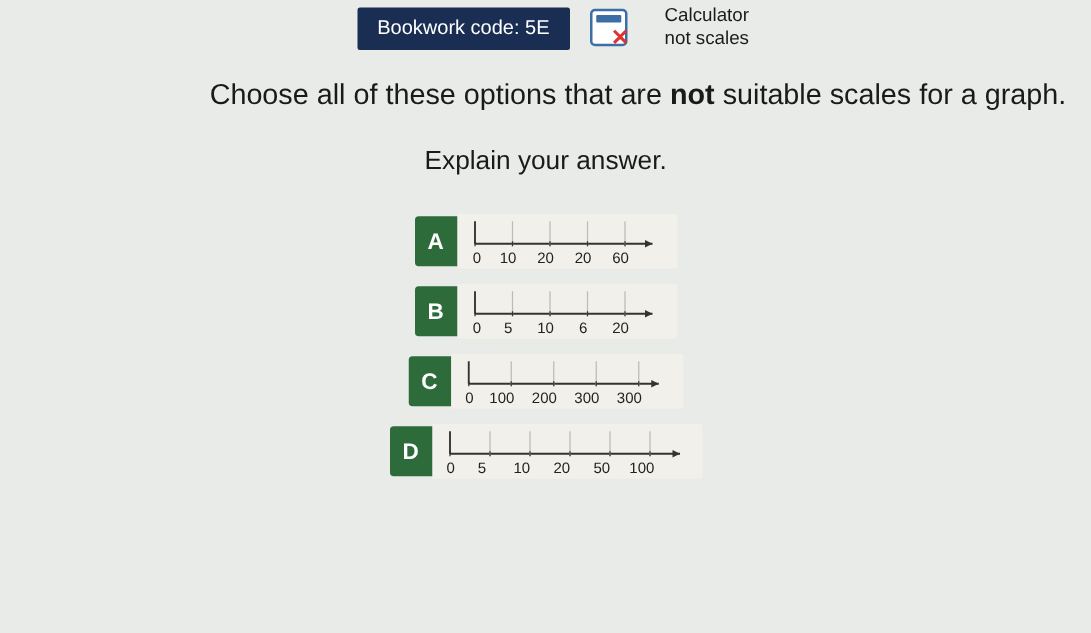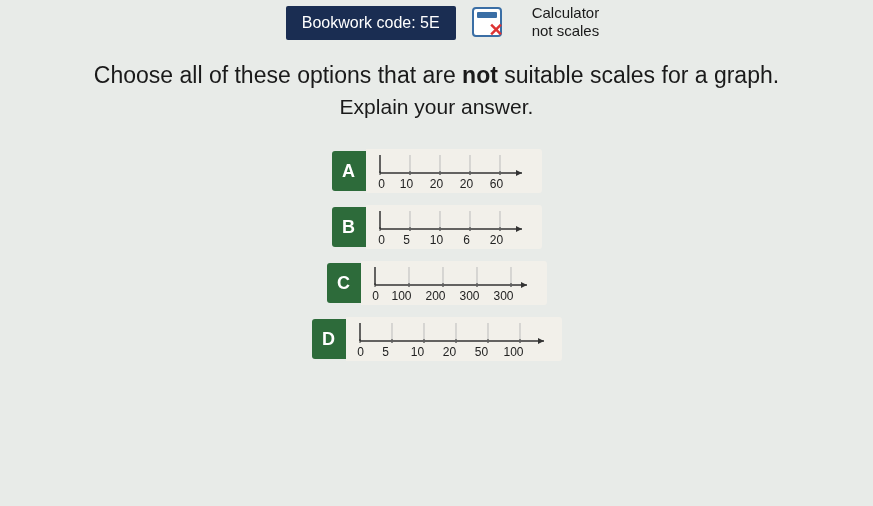--- a/index.html
+++ b/index.html
@@ -51,30 +51,30 @@
     .calc-icon .x {
       position: absolute;
       bottom: -4px; right: -4px;
       color: #d33;
       font-weight: bold;
       font-size: 18px;
       line-height: 1;
     }
     .calc-text { font-size: 15px; line-height: 1.2; margin-left: 24px; }
     .question {
-      text-align: center;
+      text-align: right;
       font-size: 23px;
       margin-top: 22px;
       padding: 0 20px;
     }
     .question .bold { font-weight: bold; }
     .subq {
       text-align: center;
       font-size: 21px;
-      margin-top: 6px;
+      margin-top: 28px;
     }
     .options {
       margin-top: 30px;
       display: flex;
       flex-direction: column;
       align-items: center;
       gap: 12px;
     }
     .option-row {
       display: flex;

